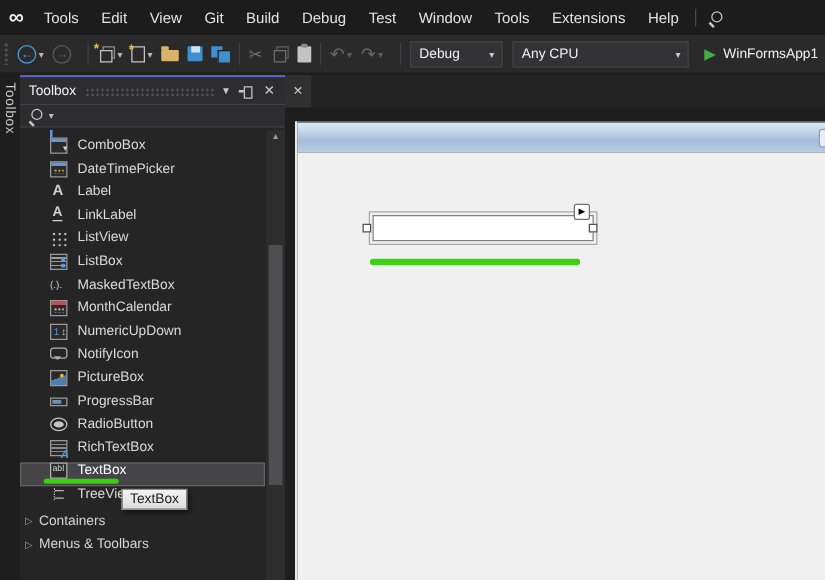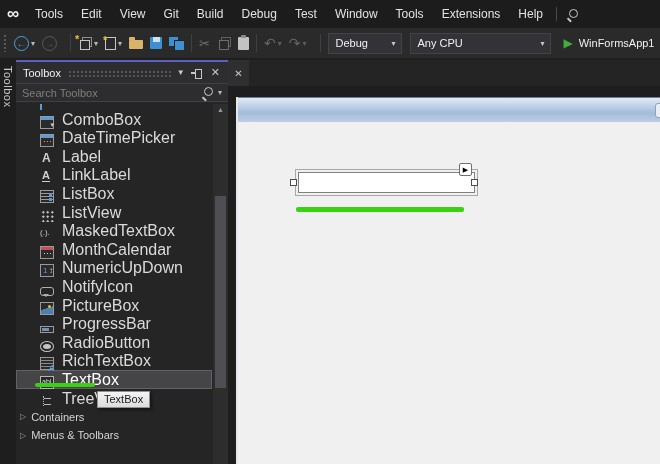--- a/index.html
+++ b/index.html
@@ -81,21 +81,21 @@
   .close-icon::before { content:"\2715"; }
 
   .panel-search { position:absolute; left:0; top:23px; width:100%; height:19px; background:#2d2d30;
        border-top:1px solid #3f3f46; border-bottom:1px solid #3f3f46; display:flex; align-items:center; padding:0 6px; }
   .search-placeholder { flex:1; font-size:11px; color:#7f7f7f; }
   .panel-search .caret { margin:0 0 0 4px; }
 
   .toolbox-list { position:absolute; left:0; top:44px; width:196px; bottom:0; overflow:hidden; }
   .tbx-partial { height:6px; overflow:hidden; padding-left:24px; }
   .tbx-partial .frag { width:12px; height:12px; border:1px solid #5a9bd8; background:#2a2a2b; }
-  .tbx-row { height:18.6px; display:flex; align-items:flex-end; padding-left:24px; color:#dadada; font-size:16px; cursor:default; }
+  .tbx-row { height:18.6px; display:flex; align-items:flex-start; padding-left:24px; color:#dadada; font-size:11px; cursor:default; }
   .tbx-row.sel { background:#454548; outline:1px solid #626265; outline-offset:-1px; color:#ffffff; }
   .tbx-sect { height:18.6px; display:flex; align-items:center; padding-left:4px; color:#d4d4d4; font-size:11px; }
   .tbx-sect .tri { color:#9a9a9a; font-size:8px; margin-right:5px; }
   .tbx-ico { width:14px; height:13px; position:relative; flex:0 0 14px; margin-right:8px; display:inline-block; }
 
   
   .ico-combobox { border:1px solid #9a9a9a; background:linear-gradient(#5a9bd8 0 3px,#2a2a2b 3px); }
   .ico-combobox::after { content:"\25BE"; position:absolute; right:-1px; bottom:-1px; font-size:7px; color:#cfcfcf; }
   .ico-datetimepicker { border:1px solid #9a9a9a; background:linear-gradient(#5a9bd8 0 3px,#2a2a2b 3px); }
   .ico-datetimepicker::before { content:""; position:absolute; left:2px; right:2px; top:5px; bottom:2px;
@@ -246,21 +246,20 @@
   <div class="toolbox-panel">
     <div class="panel-accent" style="background: rgb(93, 95, 192);"></div>
     <div class="panel-titlebar">
       <span class="panel-title">Toolbox</span>
       <span class="panel-dots"></span>
       <span class="chevron">▼</span>
       <span class="pin-icon"></span>
       <span class="close-icon"></span>
     </div>
     <div class="panel-search">
-      <span class="search-placeholder">Search Toolbox</span>
       <span class="magnifier-icon"></span>
       <span class="caret">▾</span>
     </div>
     <div class="toolbox-list" id="toolbox-list">
         <div class="tbx-partial"><span class="frag"></span></div>
         <div class="tbx-row">
           <span class="tbx-ico ico-combobox"></span>
           <span>ComboBox</span>
         </div>
         <div class="tbx-row">
@@ -269,26 +268,26 @@
         </div>
         <div class="tbx-row">
           <span class="tbx-ico ico-label"></span>
           <span>Label</span>
         </div>
         <div class="tbx-row">
           <span class="tbx-ico ico-linklabel"></span>
           <span>LinkLabel</span>
         </div>
         <div class="tbx-row">
+          <span class="tbx-ico ico-listview"></span>
+          <span>ListView</span>
+        </div>
+        <div class="tbx-row">
           <span class="tbx-ico ico-listbox"></span>
           <span>ListBox</span>
-        </div>
-        <div class="tbx-row">
-          <span class="tbx-ico ico-listview"></span>
-          <span>ListView</span>
         </div>
         <div class="tbx-row">
           <span class="tbx-ico ico-maskedtextbox"></span>
           <span>MaskedTextBox</span>
         </div>
         <div class="tbx-row">
           <span class="tbx-ico ico-monthcalendar"></span>
           <span>MonthCalendar</span>
         </div>
         <div class="tbx-row">

